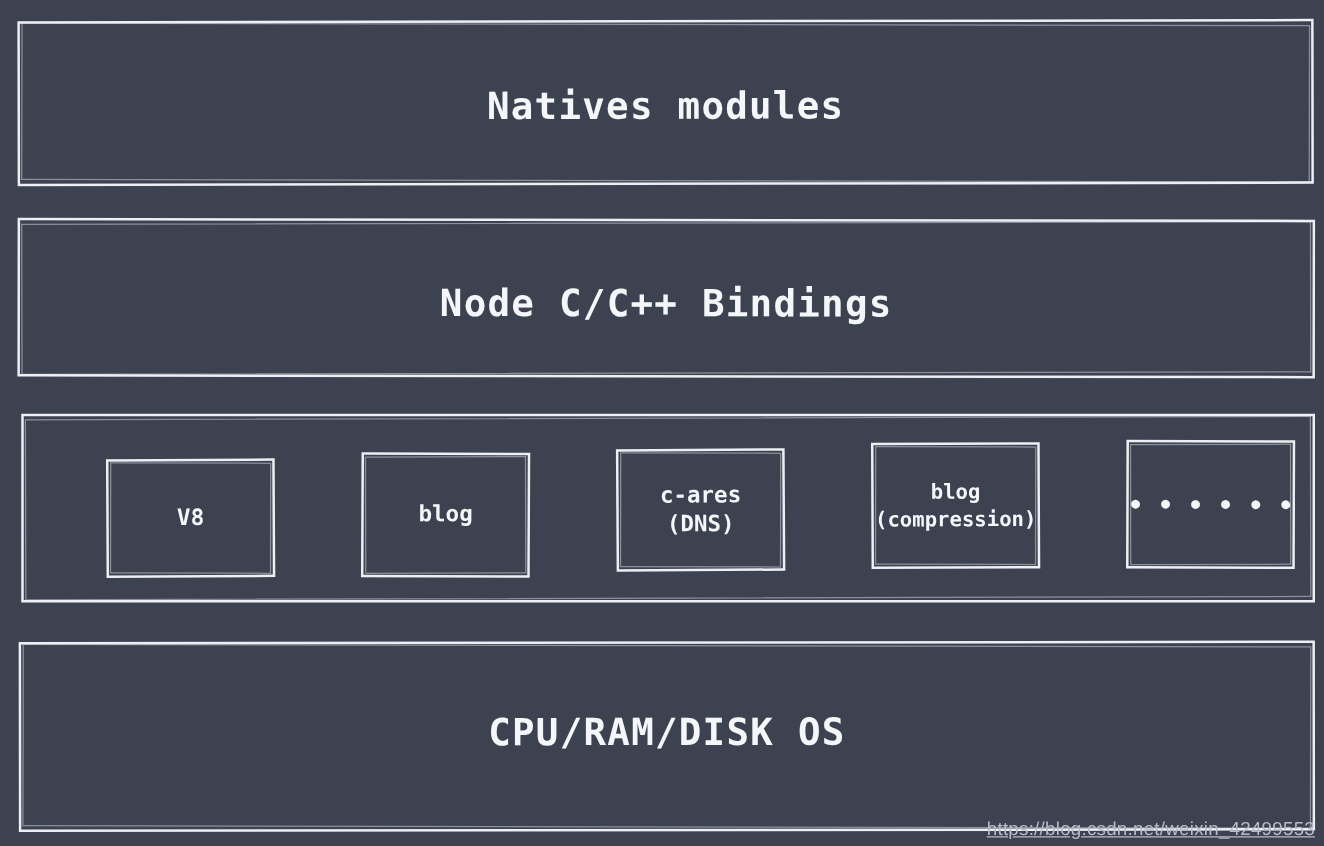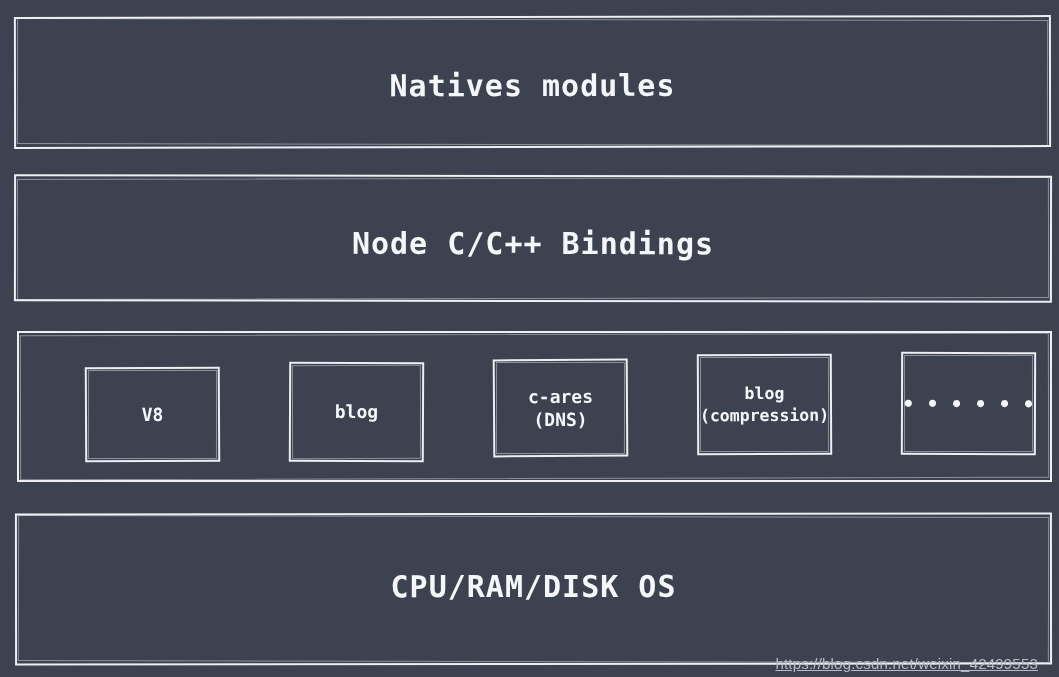--- a/index.html
+++ b/index.html
@@ -84,21 +84,21 @@
   #mod-zlib .module-label { font-size: 16.5px; }
   #mod-ellipsis{ height: 103px; transform: translateY(-3px) rotate(0.2deg); }
   #mod-ellipsis .module-label.dots {
     font-size: 20px;
     letter-spacing: 12px;
     margin-right: -12px;
     line-height: 1;
   }
   .watermark {
     position: absolute;
-    right: 21px;
+    right: 7px;
     bottom: 5px;
     font-family: "Liberation Sans", "DejaVu Sans", sans-serif;
     font-size: 15px;
     color: var(--watermark);
     text-decoration: underline;
     letter-spacing: 0.2px;
   }
 </style>
 </head>
 <body>

